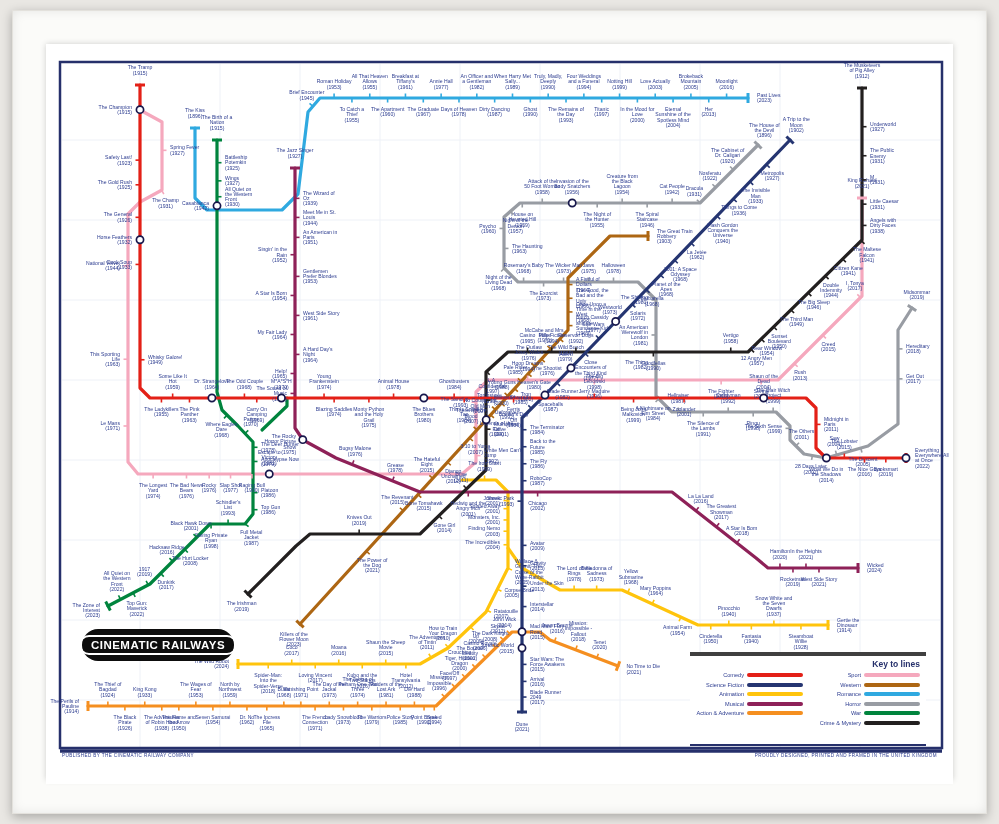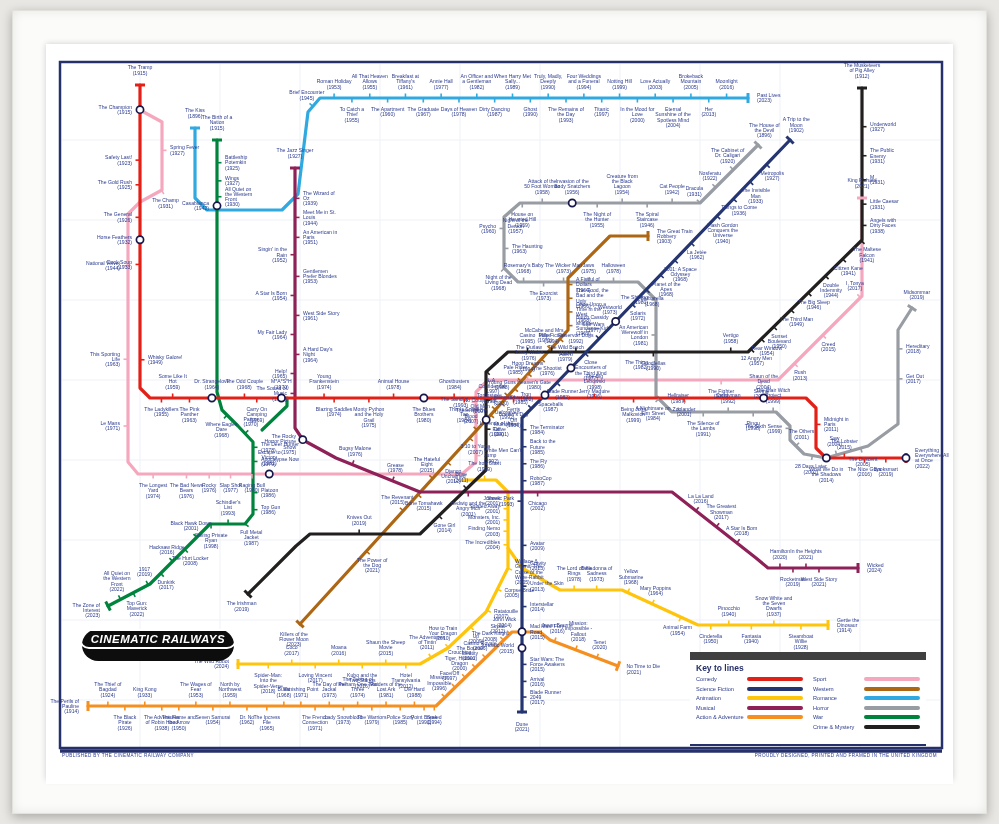--- a/index.html
+++ b/index.html
@@ -3,25 +3,25 @@
 <meta charset="utf-8">
 <style>
   html,body{margin:0;padding:0;background:#e8e6e2;font-family:"Liberation Sans",sans-serif;}
   .scene{position:relative;width:999px;height:824px;background:#e9e7e3;overflow:hidden;}
   .frame{position:absolute;left:12px;top:10px;right:12px;bottom:10px;background:#fbfbf9;
          box-shadow:0 3px 10px rgba(0,0,0,.28), inset 0 0 0 1px #e3e1dc, inset 0 0 12px rgba(0,0,0,.10);}
   .frame:before{content:"";position:absolute;inset:34px;box-shadow:0 0 6px rgba(0,0,0,.18);background:#fff;}
   .poster{position:absolute;left:46px;top:44px;right:46px;bottom:40px;background:#ffffff;}
   svg.map{position:absolute;left:0;top:0;width:999px;height:824px;}
   .lozenge{position:absolute;left:82px;top:629px;width:152px;height:32px;background:#0d0d0d;border-radius:17px;
-           display:flex;align-items:flex-start;justify-content:center;font-style:italic;}
+           display:flex;align-items:center;justify-content:center;}
   .lozenge .inner{border:2px solid #ffffff;border-radius:12px;padding:2px 10px;color:#fff;font-weight:bold;
            font-size:11.5px;letter-spacing:.5px;white-space:nowrap;}
   .legend{position:absolute;left:690px;top:652px;width:236px;height:94px;background:#fff;
-          border-top:8px solid #404040;border-bottom:2px solid #26306b;box-sizing:border-box;padding:3px 6px 0 6px;}
+          border-top:4px solid #404040;border-bottom:2px solid #26306b;box-sizing:border-box;padding:3px 6px 0 6px;text-align:right;}
   .legend h3{margin:0 0 3px 0;font-size:8.5px;color:#26306b;font-weight:bold;}
   .legend .cols{display:flex;gap:10px;}
   .legend .col{flex:1;}
   .legend .row{display:flex;align-items:flex-start;margin-bottom:3.2px;}
   .legend .lab{font-size:5.6px;color:#2b3b8f;width:48px;line-height:1.15;}
   .legend .bar{height:4px;width:56px;border-radius:2px;margin-top:1px;margin-left:auto;}
   .foot{position:absolute;top:753px;font-size:4.6px;color:#2b3b8f;letter-spacing:.4px;text-transform:uppercase;}
   .foot.l{left:62px;}
   .foot.r{right:62px;text-align:right;}
 </style>

